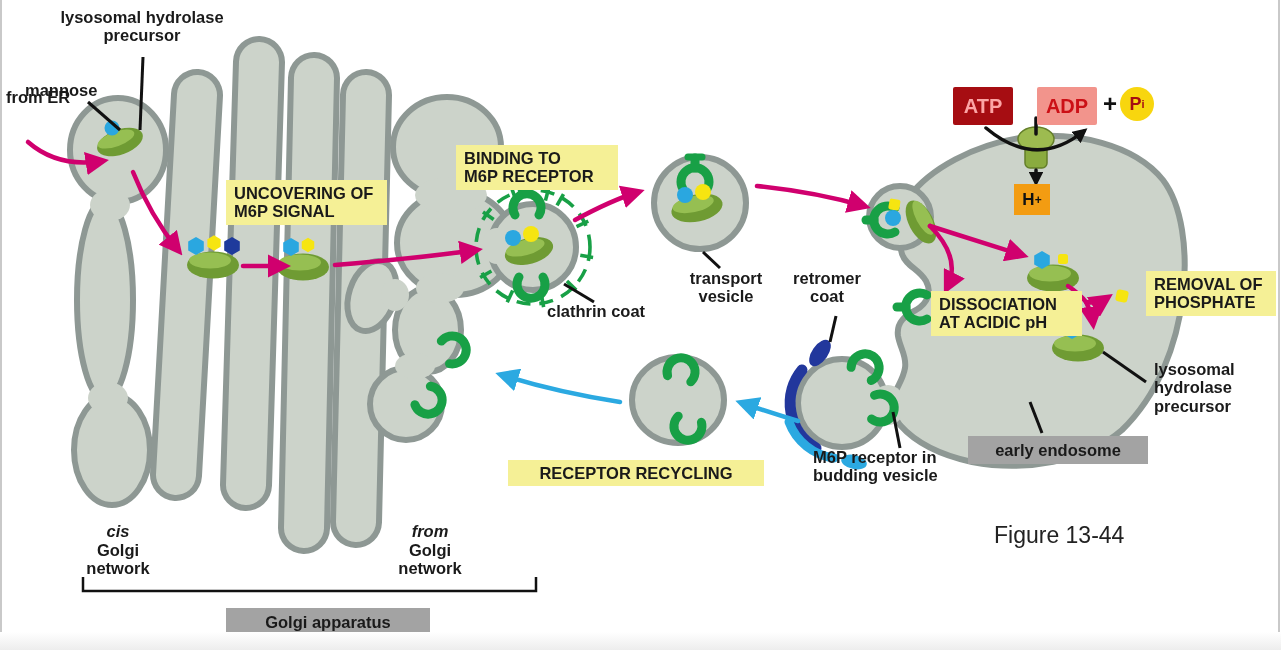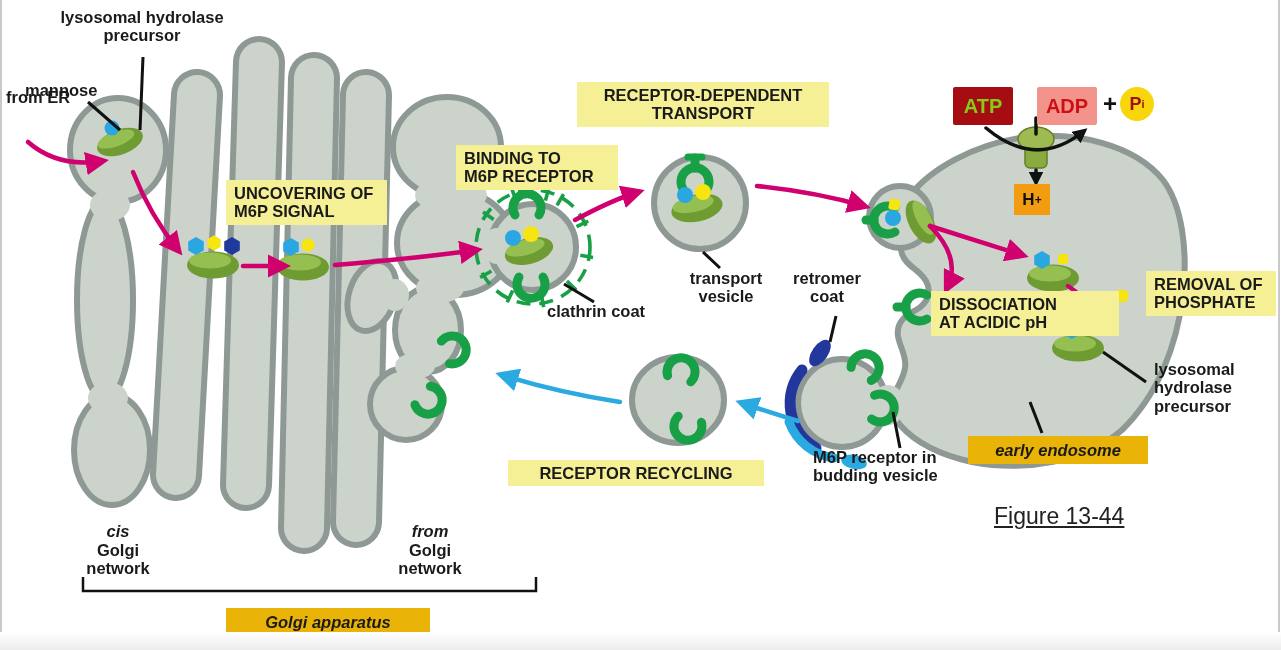--- a/index.html
+++ b/index.html
@@ -6,26 +6,26 @@
   .stage{position:relative;width:1281px;height:650px;background:#ffffff;overflow:hidden;
          font-family:"Liberation Sans",sans-serif;}
   .edge{position:absolute;top:0;bottom:0;width:2px;background:#c9c9c9;}
   .edge.left{left:0;} .edge.right{right:1px;}
   .footband{position:absolute;left:0;right:0;bottom:0;height:18px;
             background:linear-gradient(#ffffff,#ededed);}
   svg{position:absolute;left:0;top:0;}
   .lbl{position:absolute;font-weight:bold;font-size:16.5px;line-height:1.12;
        color:#1a1a1a;white-space:pre-line;}
   .ybox{background:#f5f096;padding:4px 8px;box-sizing:border-box;}
-  .bbox{background:#eab308;padding:5px 12px;box-sizing:border-box;font-style:italic;}
+  .bbox{background:#a3a3a3;padding:5px 12px;box-sizing:border-box;}
   .ctr{text-align:center;transform:translateX(-50%);}
   .caption{position:absolute;font-weight:400;font-size:23px;color:#222;}
   .molbox{position:absolute;display:flex;align-items:center;justify-content:center;
           font-weight:bold;box-sizing:border-box;}
-  .atp{background:#a60d12;color:#84cc16;font-size:20px;border-radius:2px;}
+  .atp{background:#a60d12;color:#fca5a5;font-size:20px;border-radius:2px;}
   .adp{background:#f2948c;color:#cc1016;font-size:20px;border-radius:2px;}
   .hplus{background:#f39c12;color:#111;font-size:17px;}
   .pi{background:#f8d60e;color:#a50d12;font-size:18px;border-radius:50%;}
   .plus{position:absolute;font-weight:bold;font-size:24px;color:#111;}
   sub.small{font-size:11px;} sup.small{font-size:12px;}
   .ital{font-style:italic;}
 </style>
 </head>
 <body>
 
@@ -253,23 +253,21 @@
 
 <div class="lbl ctr" style="left:142px;top:8px;">lysosomal hydrolase
 precursor</div>
 <div class="lbl" style="left:25px;top:81px;">mannose</div>
 <div class="lbl" style="left:6px;top:88px;">from ER</div>
 
 <div class="lbl ybox" style="left:226px;top:180px;width:161px;">UNCOVERING OF
 M6P SIGNAL</div>
 <div class="lbl ybox" style="left:456px;top:145px;width:162px;">BINDING TO
 M6P RECEPTOR</div>
-<div class="lbl ybox" style="left:577px;top:82px;width:252px;text-align:center;">RECEPTOR-DEPENDENT
-TRANSPORT</div>
-<div class="lbl ybox" style="left:931px;top:291px;width:188px;">DISSOCIATION
+<div class="lbl ybox" style="left:931px;top:291px;width:151px;">DISSOCIATION
 AT ACIDIC pH</div>
 <div class="lbl ybox" style="left:1146px;top:263px;width:130px;margin-top:8px;">REMOVAL OF
 PHOSPHATE</div>
 <div class="lbl ybox" style="left:508px;top:460px;width:256px;text-align:center;">RECEPTOR RECYCLING</div>
 
 <div class="lbl" style="left:547px;top:302px;">clathrin coat</div>
 <div class="lbl ctr" style="left:726px;top:269px;">transport
 vesicle</div>
 <div class="lbl ctr" style="left:827px;top:269px;">retromer
 coat</div>
@@ -286,21 +284,21 @@
   <span class="ital">cis</span>
   <div>Golgi
 network</div>
 </div>
 <div class="lbl ctr" style="left:430px;top:504px;">
   <span class="ital">from</span>
   <div>Golgi
 network</div>
 </div>
 
-<div class="caption" style="left:994px;top:503px;text-decoration:underline;">Figure 13-44</div>
+<div class="caption" style="left:994px;top:522px;">Figure 13-44</div>
 
 <div class="molbox atp" style="left:953px;top:87px;width:60px;height:38px;">ATP</div>
 <div class="molbox adp" style="left:1037px;top:87px;width:60px;height:38px;">ADP</div>
 <div class="plus" style="left:1103px;top:90px;">+</div>
 <div class="molbox pi" style="left:1120px;top:87px;width:34px;height:34px;">
   <span>P</span>
       <sub class="small">i</sub>
 </div>
 <div class="molbox hplus" style="left:1014px;top:184px;width:36px;height:31px;">
   <span>H</span>

